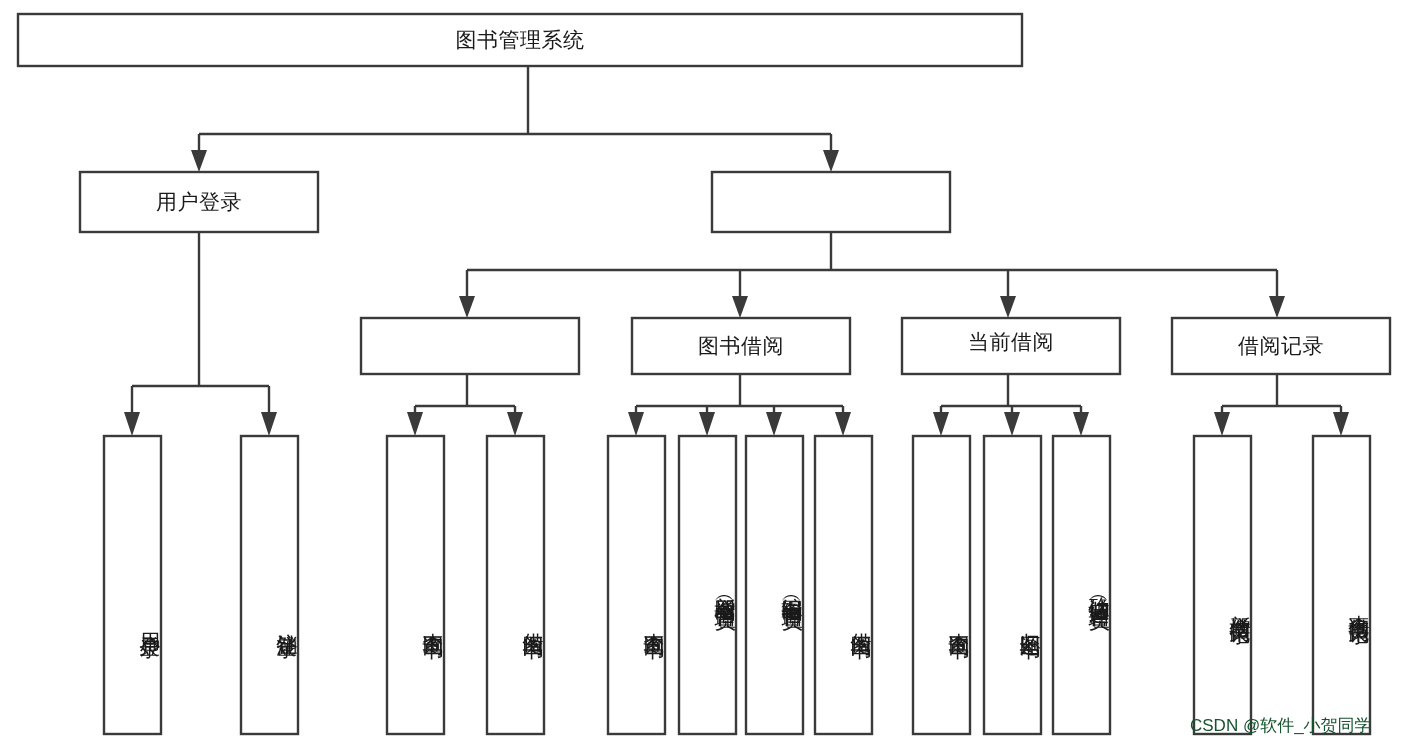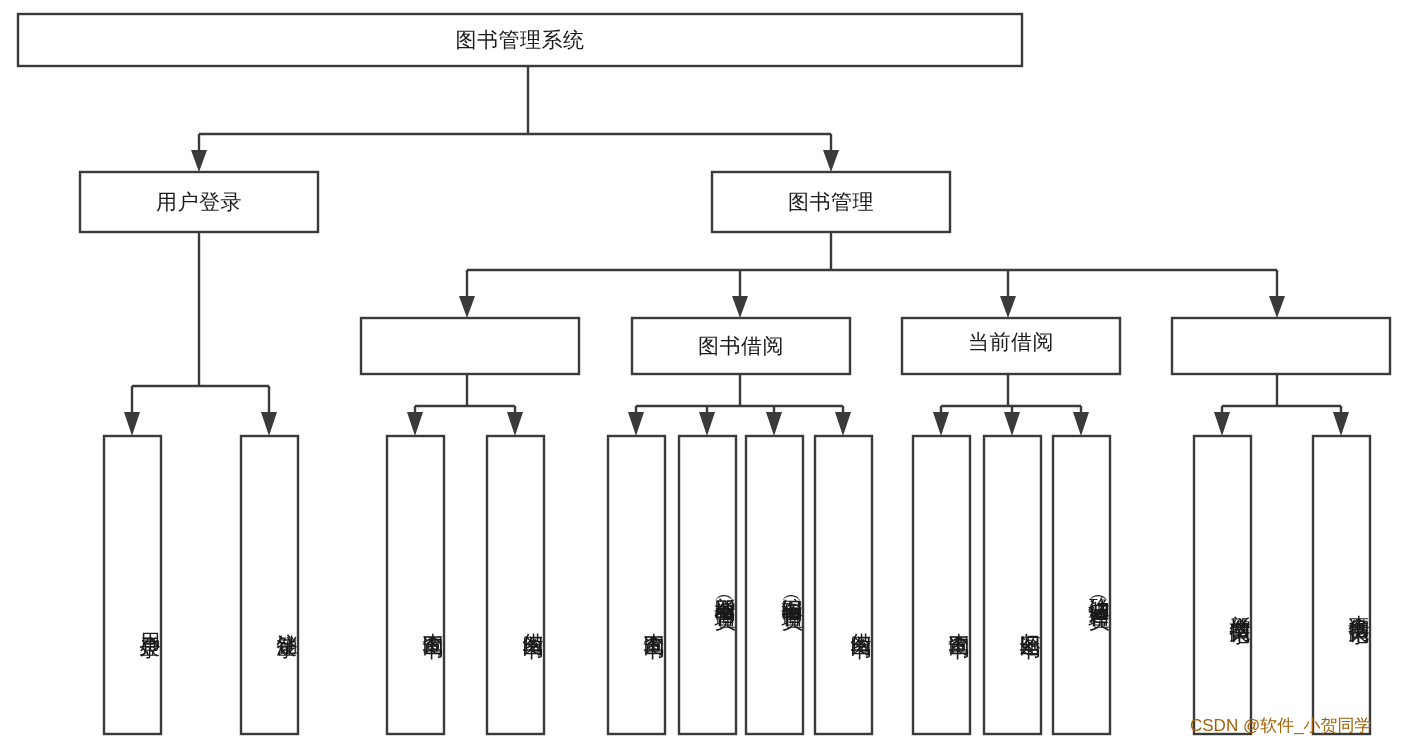--- a/index.html
+++ b/index.html
@@ -64,21 +64,21 @@
     line-height: 1.0;
     white-space: nowrap;
     pointer-events: none;
   }
   .vlabel.two-col {
     align-items: flex-start;
   }
   .watermark {
     position: absolute;
     font-size: 17px;
-    color: #a16207;
+    color: #14532d;
     white-space: nowrap;
     pointer-events: none;
   }
 </style>
 </head>
 <body>
 
 <div id="canvas">
 
   <svg class="diagram" viewBox="0 0 1405 747">
@@ -182,24 +182,24 @@
       <path class="connector" d="M 1222 406 L 1222 414"></path>
       <path class="connector" d="M 1341 406 L 1341 414"></path>
       <polygon class="arrowhead" points="1214,412 1230,412 1222,436"></polygon>
       <polygon class="arrowhead" points="1333,412 1349,412 1341,436"></polygon>
     </g>
   </svg>
 
   <div class="hlabel" style="left:18px; top:14px; width:1004px; height:52px;">图书管理系统</div>
 
   <div class="hlabel" style="left:80px; top:172px; width:238px; height:60px;">用户登录</div>
-  <div class="hlabel" style="left:712px; top:172px; width:238px; height:60px;">图书管理</div>
 
   <div class="hlabel" style="left:632px; top:318px; width:218px; height:56px;border-radius:27px;">图书借阅</div>
   <div class="hlabel" style="left:902px; top:318px; width:218px; height:48px;">当前借阅</div>
+  <div class="hlabel" style="left:1172px; top:318px; width:218px; height:56px;">借阅记录</div>
 
   <div class="vlabel" style="left:104px; top:506px; width:57px; height:228px;">用户登录</div>
   <div class="vlabel" style="left:241px; top:506px; width:57px; height:228px;">注销登录</div>
 
   <div class="vlabel" style="left:387px; top:506px; width:57px; height:228px;">查询图书</div>
   <div class="vlabel" style="left:487px; top:506px; width:57px; height:228px;">借阅图书</div>
 
   <div class="vlabel" style="left:608px; top:506px; width:57px; height:228px;">查询图书</div>
   <div class="vlabel two-col" style="left:679px; top:444px; width:57px; height:290px;">新增图书（管理员）</div>
   <div class="vlabel two-col" style="left:746px; top:444px; width:57px; height:290px;">编辑图书（管理员）</div>

